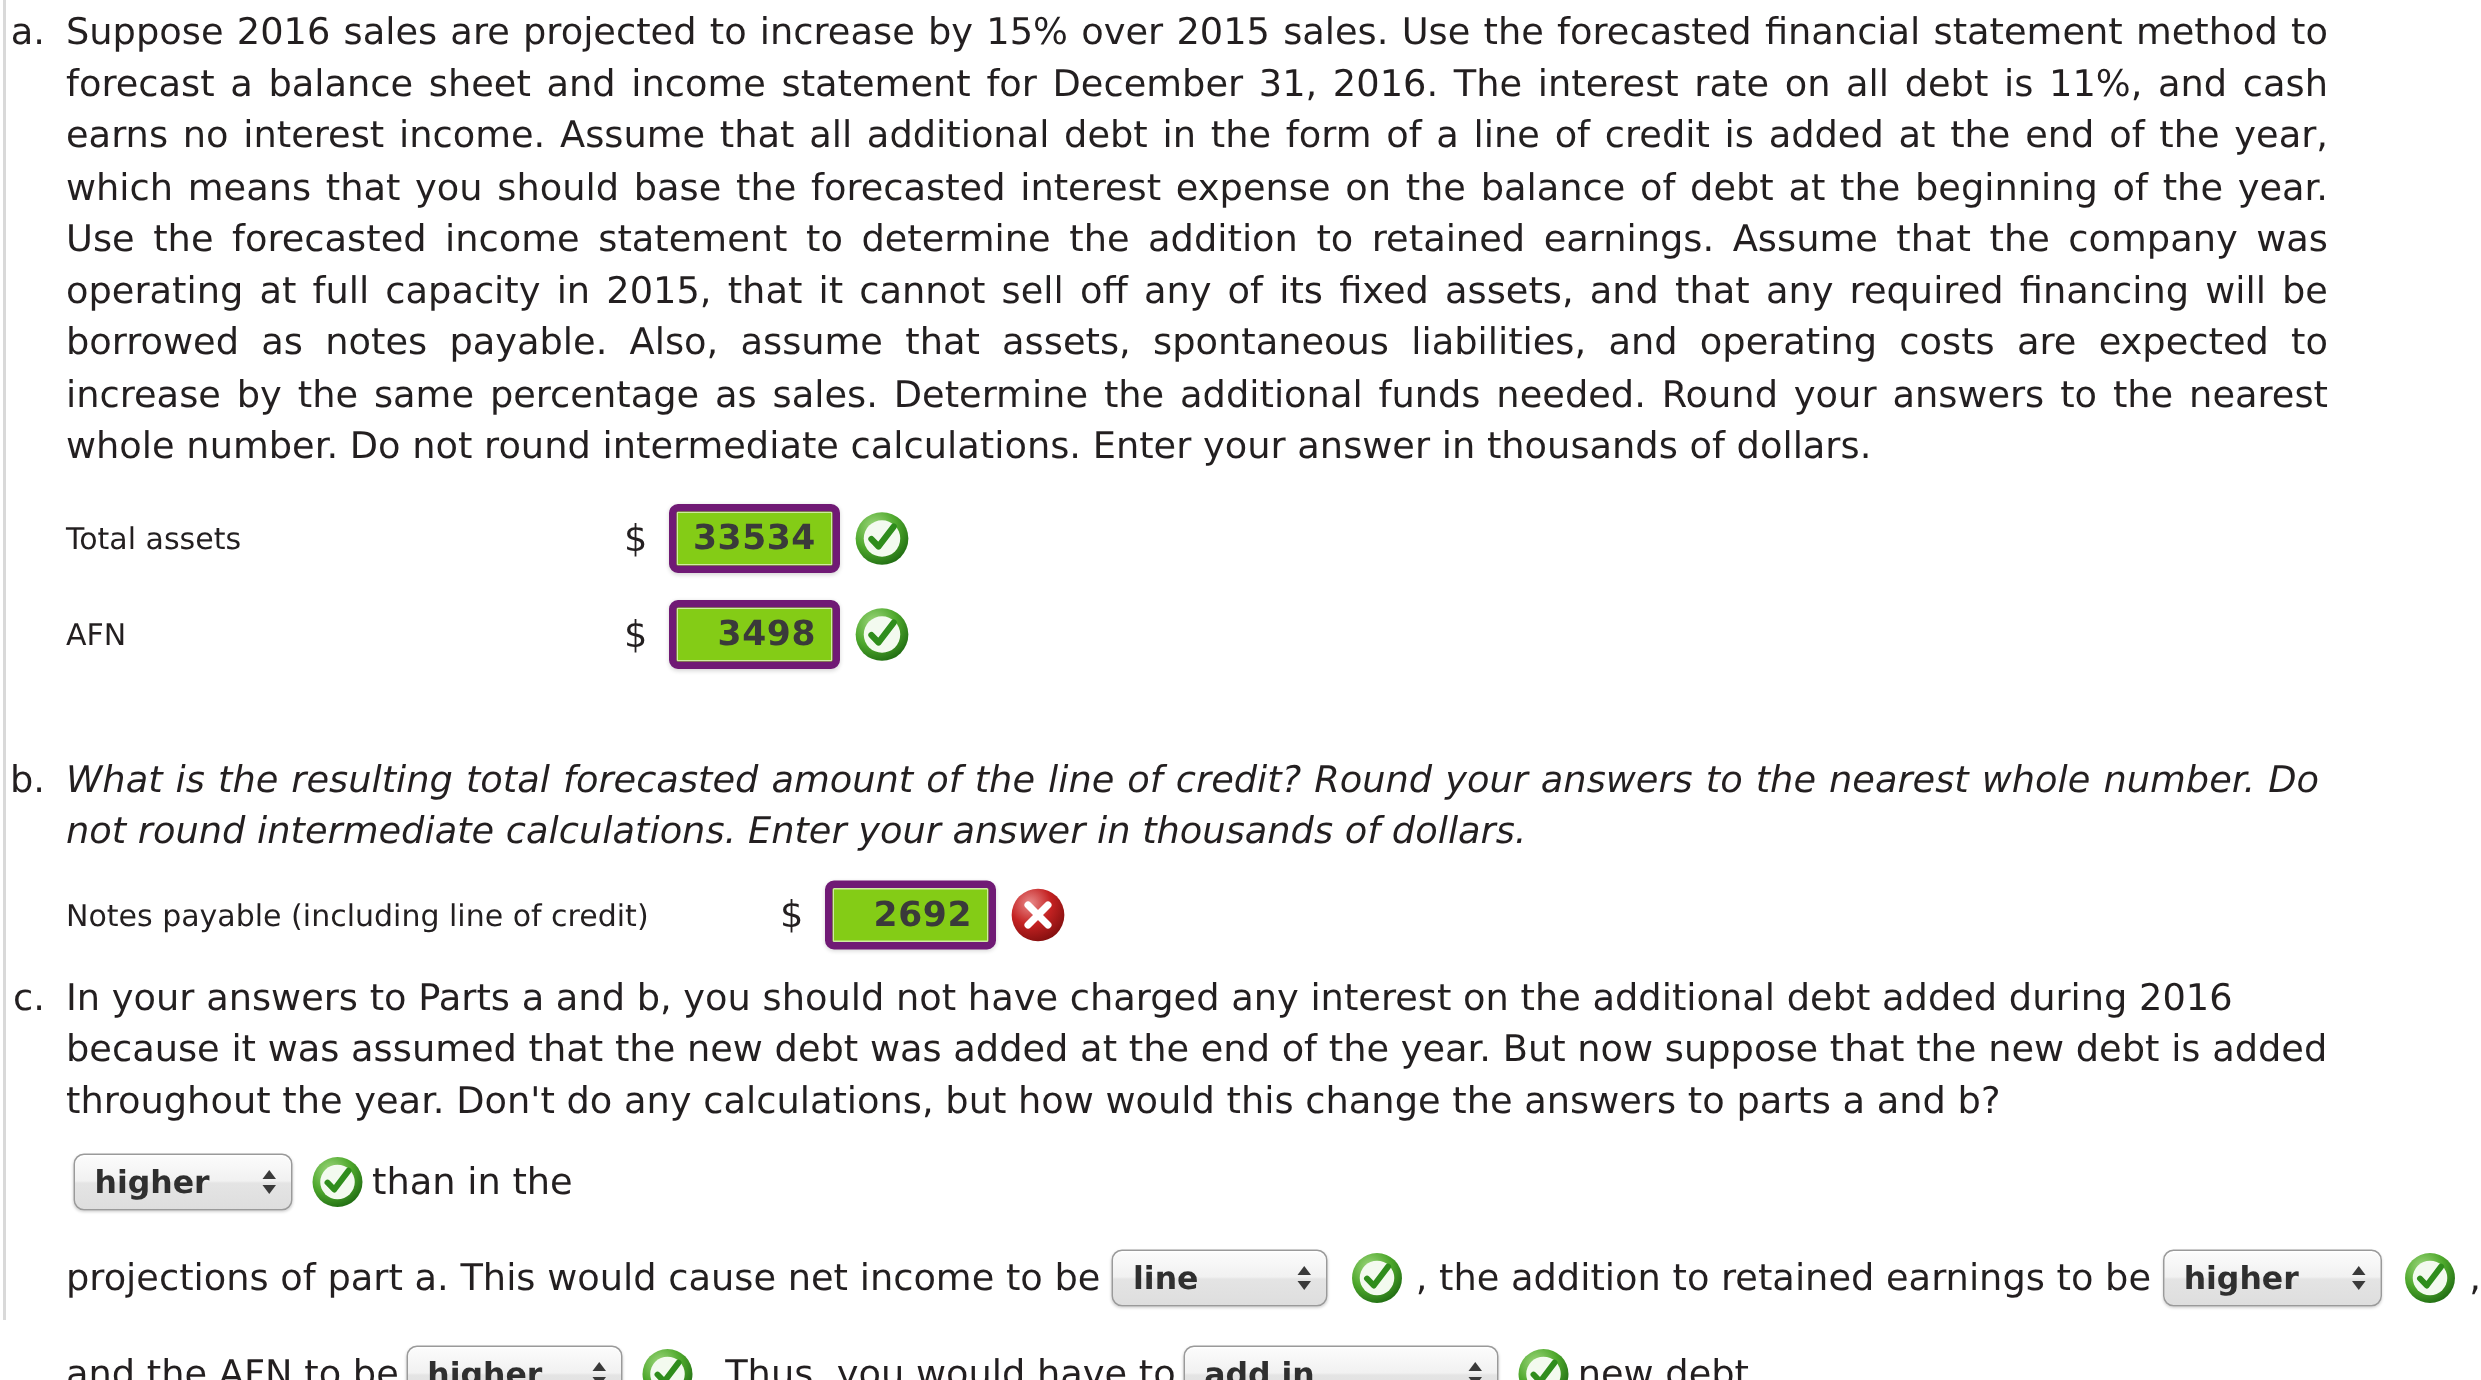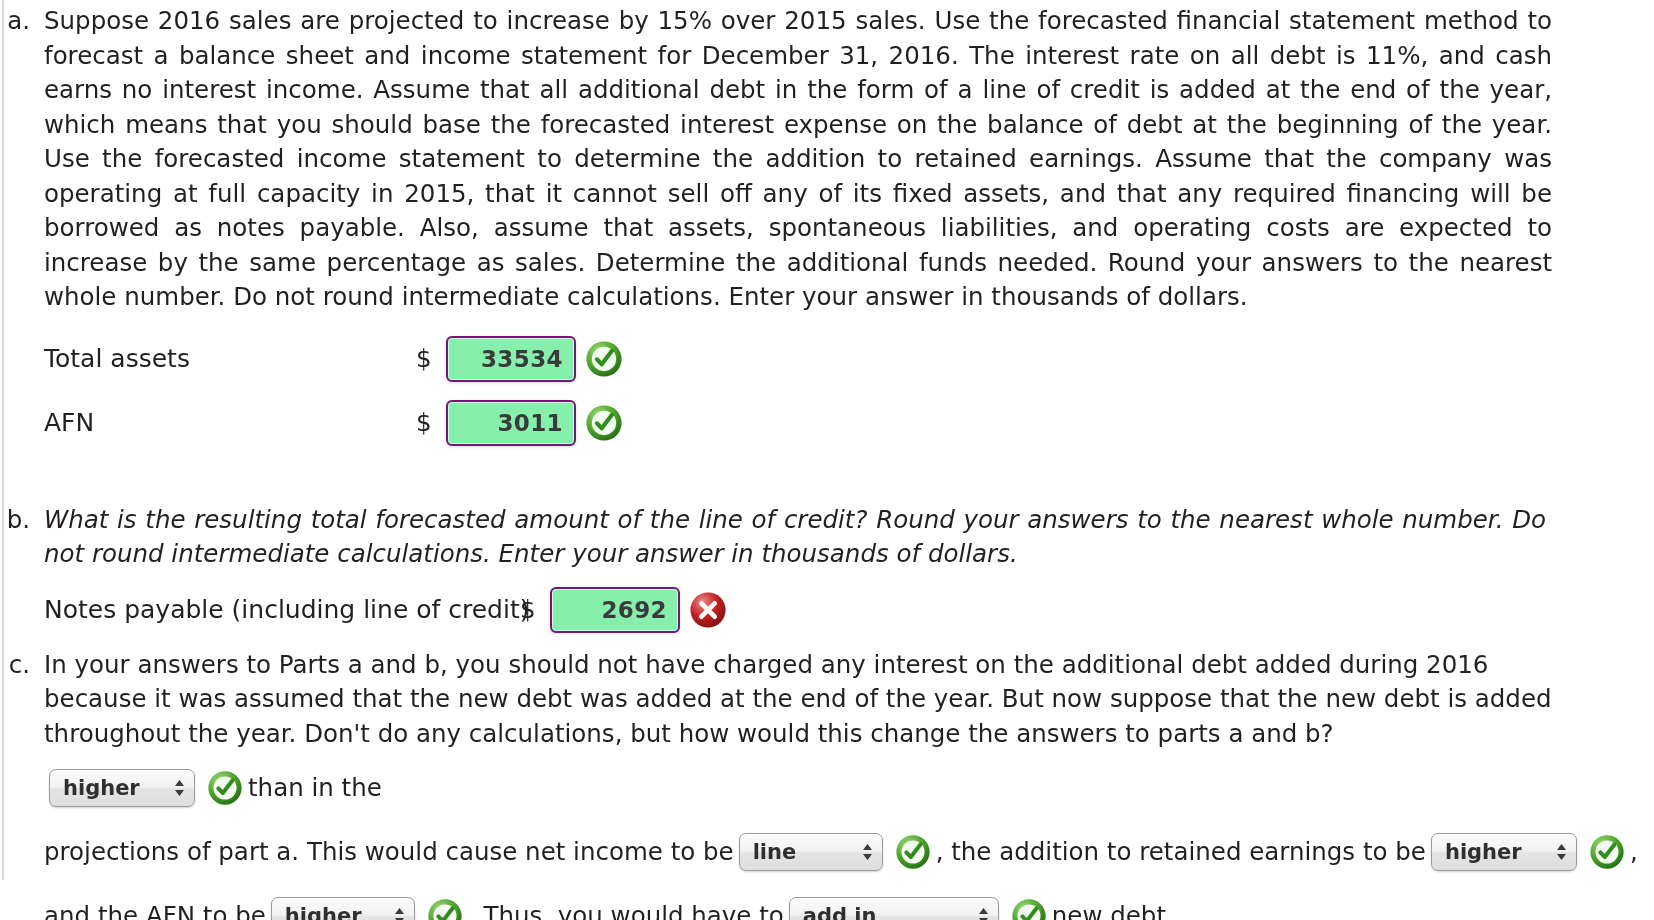--- a/index.html
+++ b/index.html
@@ -55,37 +55,37 @@
   }
   .qtext.nojust { text-align: left; }
 
   
   .ans-row {
     display: flex;
     align-items: center;
     height: 64px;
   }
   .ans-label {
-    font-size: 25px;
+    font-size: 20px;
     line-height: 30px;
     white-space: nowrap;
   }
   .ans-label.w-a { width: 372px; }
   .ans-label.w-b { width: 476px; }
   .dollar {
     font-size: 24.5px;
     width: 30px;
     text-align: left;
   }
   .answer-box {
-    width: 130px;
+    width: 114px;
     height: 46px;
-    border: 2px solid #701a75;
+    border: 5px solid #701a75;
     border-radius: 6px;
-    background: #86efac;
+    background: #84cc16;
     box-shadow: 0 1px 3px rgba(0,0,0,0.16), 0 0 0 1px rgba(255,255,255,0.6) inset;
     display: flex;
     align-items: center;
     justify-content: flex-end;
     padding-right: 11px;
     box-sizing: border-box;
     font-weight: bold;
     font-size: 23px;
     color: #3a3a3a;
     letter-spacing: 0.4px;
@@ -176,21 +176,21 @@
             <circle cx="20" cy="20" r="18.5" fill="url(#gA)"></circle>
             <circle cx="20" cy="20" r="12.8" fill="#f3faef"></circle>
             <path d="M12.6 20.4 L17.6 25.6 L28.2 11.6" fill="none" stroke="#2f8d1c" stroke-width="4.4" stroke-linecap="round" stroke-linejoin="round"></path>
           </svg>
         </div>
       </div>
 
       <div class="ans-row">
         <div class="ans-label w-a">AFN</div>
         <div class="dollar">$</div>
-        <div class="answer-box">3011</div>
+        <div class="answer-box">3498</div>
         <div class="mark">
           <svg viewBox="0 0 40 40" xmlns="http://www.w3.org/2000/svg">
             <defs>
               <radialGradient id="gB" cx="35%" cy="28%" r="78%">
                 <stop offset="0%" stop-color="#9ed77d"></stop>
                 <stop offset="55%" stop-color="#4ea82c"></stop>
                 <stop offset="100%" stop-color="#1f6b12"></stop>
               </radialGradient>
             </defs>
             <circle cx="20" cy="20" r="18.5" fill="url(#gB)"></circle>
@@ -253,21 +253,21 @@
               </radialGradient>
             </defs>
             <circle cx="20" cy="20" r="18.5" fill="url(#gC1)"></circle>
             <circle cx="20" cy="20" r="12.8" fill="#f3faef"></circle>
             <path d="M12.6 20.4 L17.6 25.6 L28.2 11.6" fill="none" stroke="#2f8d1c" stroke-width="4.4" stroke-linecap="round" stroke-linejoin="round"></path>
           </svg>
         </span>
         <span class="txt">than in the</span>
       </div>
 
-      <div class="cline" style="margin-top:14px;">
+      <div class="cline" style="margin-top:14px;justify-content:space-between;">
         <span class="txt">projections of part a. This would cause net income to be</span>
         <span class="select w-lower">
           <span class="sel-val">line</span>
           <span class="arrows">
             <svg width="11" height="18" viewBox="0 0 11 18" xmlns="http://www.w3.org/2000/svg">
               <path d="M5.5 1 L10 7 L1 7 Z" fill="#3a3a3a"></path>
               <path d="M5.5 17 L10 11 L1 11 Z" fill="#3a3a3a"></path>
             </svg>
           </span>
         </span>

